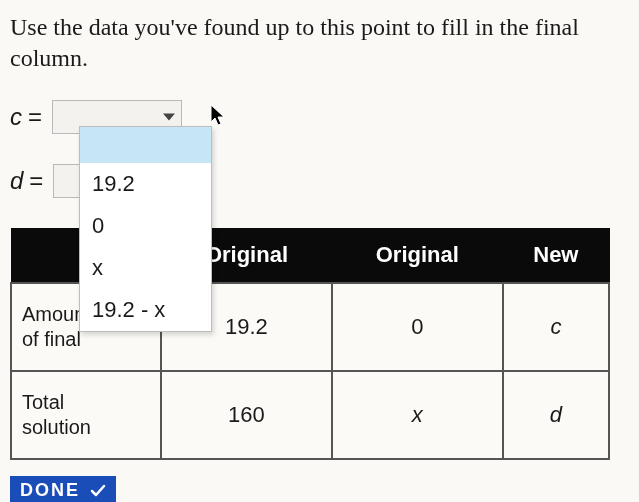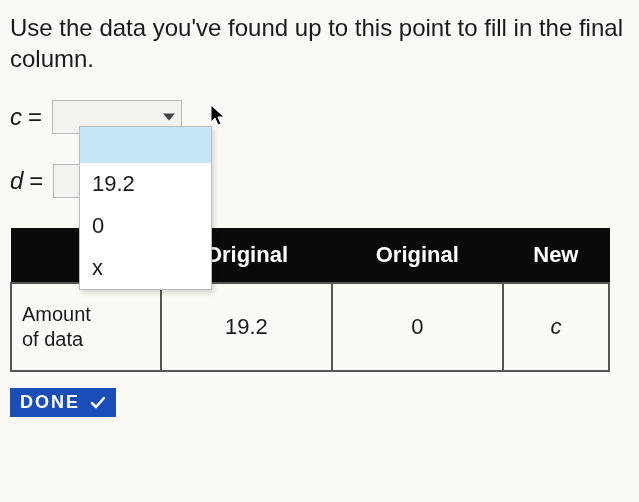--- a/index.html
+++ b/index.html
@@ -11,20 +11,21 @@
     font-family: Arial, Helvetica, sans-serif;
     background: #faf9f6;
     color: #1a1a1a;
     position: relative;
     overflow: hidden;
   }
   .instruction {
     font-size: 24px;
     line-height: 1.3;
     margin-bottom: 26px;
+    font-family: Liberation Serif, serif;
   }
   .eqrow {
     display: flex;
     align-items: center;
     gap: 6px;
     margin-bottom: 30px;
   }
   .eqlabel { font-size: 24px; font-style: italic; }
   .eqeq { font-size: 24px; margin-right: 4px; }
   .selectbox {
@@ -146,43 +147,53 @@
   <tbody>
       <tr>
     <th class="rowhdr-col"></th>
     <th>Original</th>
     <th>Original</th>
     <th>New</th>
   </tr>
   <tr>
     <td class="rowhdr">
       <span>Amount</span><br>
-      <span>of data</span>
+      <span>of final</span>
     </td>
     <td>19.2</td>
     <td>0</td>
     <td class="ital">c</td>
+  </tr>
+  <tr>
+    <td class="rowhdr">
+      <span>Total</span><br>
+      <span>solution</span>
+    </td>
+    <td>160</td>
+    <td class="ital">x</td>
+    <td class="ital">d</td>
   </tr>
 </tbody>
   </table>
 
 <div class="done">
   <span>DONE</span>
   <span class="check">
     <svg viewBox="0 0 16 16">
         <path d="M2 8 L6 12 L14 3" stroke="#fff" stroke-width="2.5" fill="none" stroke-linecap="round" stroke-linejoin="round"></path>
       </svg>
   </span>
 </div>
 
 <div class="dropdown">
   <div class="opt selected"></div>
   <div class="opt">19.2</div>
   <div class="opt">0</div>
   <div class="opt">x</div>
+  <div class="opt">19.2 - x</div>
 </div>
 
 <svg class="cursor" viewBox="0 0 18 24">
   <path d="M1 1 L1 18 L5 14 L8 21 L11 20 L8 13 L14 13 Z" fill="#000" stroke="#fff" stroke-width="1"></path>
 </svg>
 
 
 
 
 </body></html>

